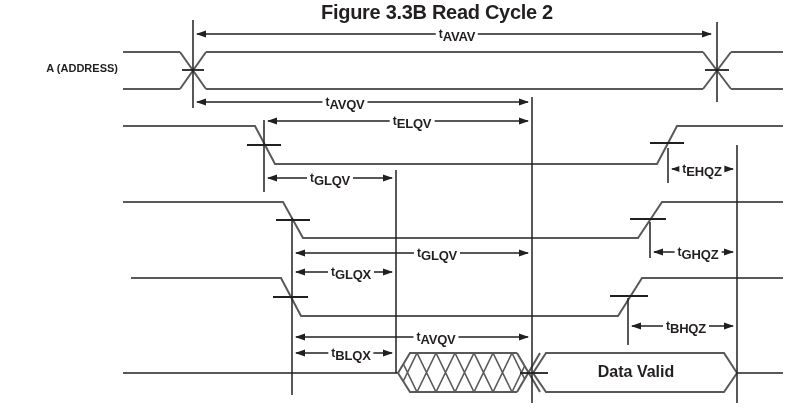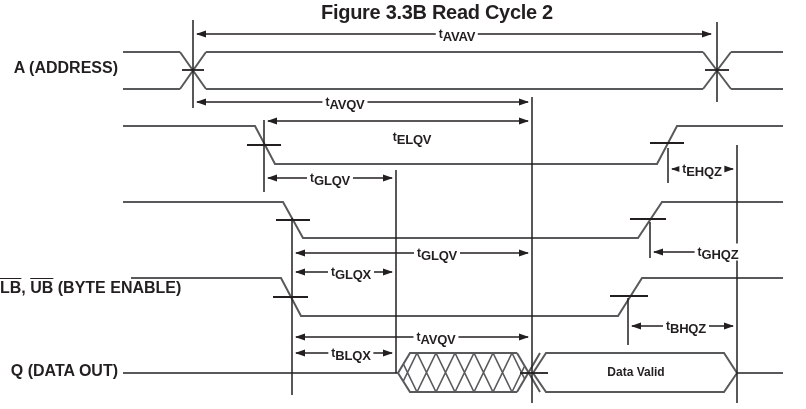--- a/index.html
+++ b/index.html
@@ -15,37 +15,37 @@
 
   .figure-title{
     position:absolute;left:437px;top:12px;
     transform:translate(-50%,-50%);
     font-size:20px;font-weight:bold;letter-spacing:-0.3px;
     white-space:nowrap;
   }
   .sig-label{
     position:absolute;left:0;width:118px;
     text-align:right;
-    font-size:16px;font-weight:bold;
+    font-size:11px;font-weight:bold;
     white-space:nowrap;line-height:16px;
   }
   .sig-label .ov{text-decoration:overline;}
   .tlabel{
     position:absolute;
     transform:translate(-50%,-50%);
     background:#ffffff;
     padding:0 3px;
     white-space:nowrap;line-height:13px;
   }
   .tlabel .base{font-size:12px;font-weight:bold;}
   .tlabel .sub{font-size:13px;font-weight:bold;vertical-align:-3px;letter-spacing:-0.2px;}
   .dv-label{
     position:absolute;left:636px;top:372px;
     transform:translate(-50%,-50%);
-    font-size:12px;font-weight:bold;white-space:nowrap;text-align:center;
+    font-size:16px;font-weight:bold;white-space:nowrap;text-align:center;
   }
 </style>
 </head>
 <body>
 
 <div id="stage">
 
   <svg id="diagram-svg" width="806" height="409" viewBox="0 0 806 409">
     <defs>
       <marker id="ah" viewBox="0 0 10 8" markerWidth="10" markerHeight="8" refX="9" refY="4" orient="auto-start-reverse" markerUnits="userSpaceOnUse">
@@ -122,29 +122,27 @@
       <line x1="654" y1="252" x2="733" y2="252" marker-start="url(#ah)" marker-end="url(#ah)"></line>
       <line x1="296" y1="337" x2="528" y2="337" marker-start="url(#ah)" marker-end="url(#ah)"></line>
       <line x1="296" y1="353" x2="392" y2="353" marker-start="url(#ah)" marker-end="url(#ah)"></line>
       <line x1="632" y1="326" x2="733" y2="326" marker-start="url(#ah)" marker-end="url(#ah)"></line>
     </g>
   </svg>
 
   <div class="figure-title">Figure 3.3B Read Cycle 2</div>
 
   <div class="sig-label" style="top:60px;"><span>A (ADDRESS)</span></div>
-  <div class="sig-label" style="top:280px;"><span class="ov">LB</span><span>, </span><span class="ov">UB</span><span> (BYTE ENABLE)</span></div>
-  <div class="sig-label" style="top:363px;"><span>Q (DATA OUT)</span></div>
 
   <div class="tlabel" style="left:457px;top:34px;"><span class="base">t</span><span class="sub">AVAV</span></div>
   <div class="tlabel" style="left:345px;top:102px;"><span class="base">t</span><span class="sub">AVQV</span></div>
-  <div class="tlabel" style="left:412px;top:121px;margin-top:16px;"><span class="base">t</span><span class="sub">ELQV</span></div>
+  <div class="tlabel" style="left:412px;top:121px;"><span class="base">t</span><span class="sub">ELQV</span></div>
   <div class="tlabel" style="left:330px;top:178px;"><span class="base">t</span><span class="sub">GLQV</span></div>
   <div class="tlabel" style="left:702px;top:169px;"><span class="base">t</span><span class="sub">EHQZ</span></div>
   <div class="tlabel" style="left:437px;top:253px;"><span class="base">t</span><span class="sub">GLQV</span></div>
   <div class="tlabel" style="left:351px;top:272px;"><span class="base">t</span><span class="sub">GLQX</span></div>
-  <div class="tlabel" style="left:698px;top:252px;margin-left:20px;"><span class="base">t</span><span class="sub">GHQZ</span></div>
+  <div class="tlabel" style="left:698px;top:252px;"><span class="base">t</span><span class="sub">GHQZ</span></div>
   <div class="tlabel" style="left:436px;top:337px;"><span class="base">t</span><span class="sub">AVQV</span></div>
   <div class="tlabel" style="left:351px;top:353px;"><span class="base">t</span><span class="sub">BLQX</span></div>
   <div class="tlabel" style="left:686px;top:326px;"><span class="base">t</span><span class="sub">BHQZ</span></div>
 
   <div class="dv-label">Data Valid</div>
 </div>
 
 </body></html>

